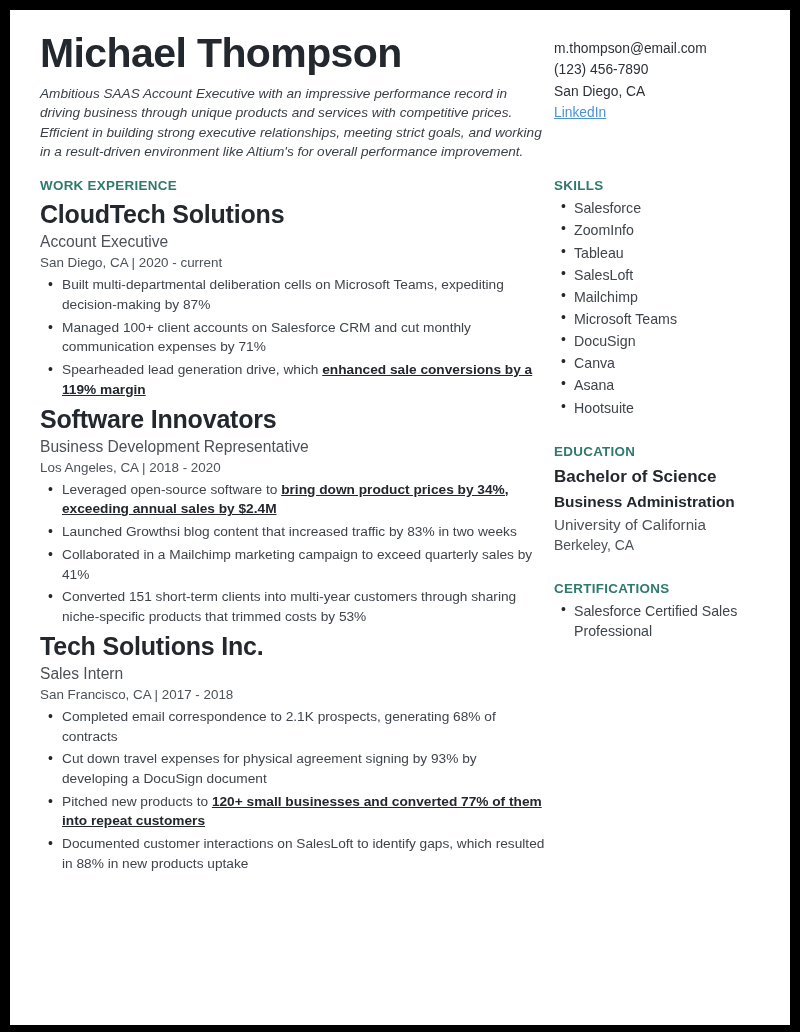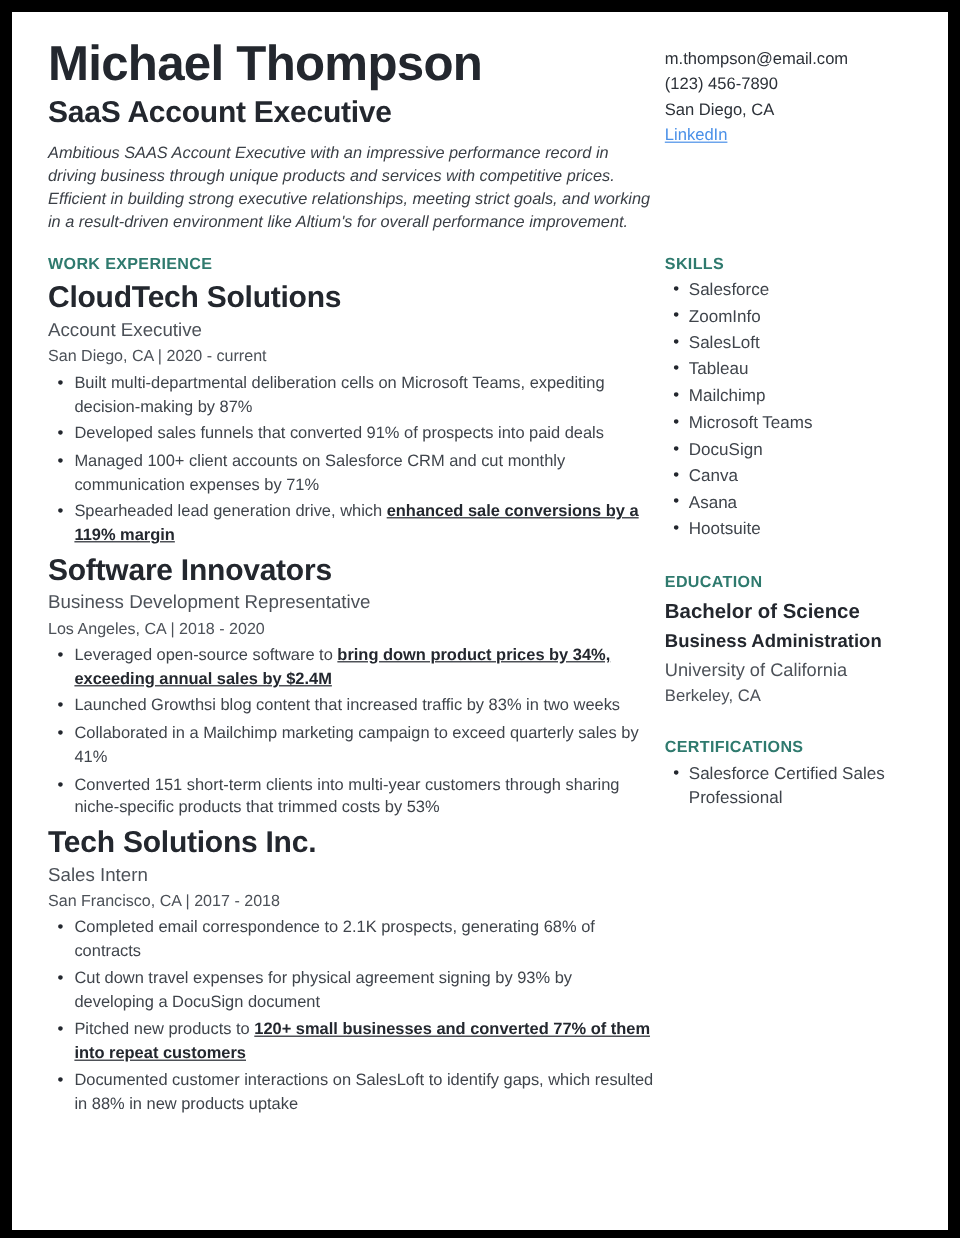--- a/index.html
+++ b/index.html
@@ -222,21 +222,20 @@
 </style>
 </head>
 <body>
 
 <div class="page-frame">
   <div class="resume-page">
 
     <div class="top-row">
       <div class="identity-col">
         <div class="full-name">Michael Thompson</div>
-        <div class="job-title-head">SaaS Account Executive</div>
         <div class="summary">Ambitious SAAS Account Executive with an impressive performance record in driving business through unique products and services with competitive prices. Efficient in building strong executive relationships, meeting strict goals, and working in a result-driven environment like Altium's for overall performance improvement.</div>
       </div>
 
       <div class="contact-col">
         <div class="contact-line">m.thompson@email.com</div>
         <div class="contact-line">(123) 456-7890</div>
         <div class="contact-line">San Diego, CA</div>
         <a class="contact-link">LinkedIn</a>
       </div>
     </div>
@@ -245,21 +244,20 @@
 
       <div class="main-col">
         <div class="section-heading">WORK EXPERIENCE</div>
         <div id="jobs-container">
             <div class="job-block">
               <div class="company">CloudTech Solutions</div>
               <div class="role">Account Executive</div>
               <div class="meta">San Diego, CA  |  2020 - current</div>
               <ul class="bullets">
                 <li>Built multi-departmental deliberation cells on Microsoft Teams, expediting decision-making by 87%</li>
-                <li>Developed sales funnels that converted 91% of prospects into paid deals</li>
                 <li>Managed 100+ client accounts on Salesforce CRM and cut monthly communication expenses by 71%</li>
                 <li>Spearheaded lead generation drive, which <span class="emph">enhanced sale conversions by a 119% margin</span></li>
               </ul>
             </div>
             <div class="job-block">
               <div class="company">Software Innovators</div>
               <div class="role">Business Development Representative</div>
               <div class="meta">Los Angeles, CA  |  2018 - 2020</div>
               <ul class="bullets">
                 <li>Leveraged open-source software to <span class="emph">bring down product prices by 34%, exceeding annual sales by $2.4M</span></li>
@@ -282,22 +280,22 @@
           </div>
       </div>
 
       <div class="side-col">
 
         <div class="side-section">
           <div class="section-heading">SKILLS</div>
           <ul class="side-bullets" id="skills-container">
               <li>Salesforce</li>
               <li>ZoomInfo</li>
+              <li>Tableau</li>
               <li>SalesLoft</li>
-              <li>Tableau</li>
               <li>Mailchimp</li>
               <li>Microsoft Teams</li>
               <li>DocuSign</li>
               <li>Canva</li>
               <li>Asana</li>
               <li>Hootsuite</li>
             </ul>
         </div>
 
         <div class="side-section">

